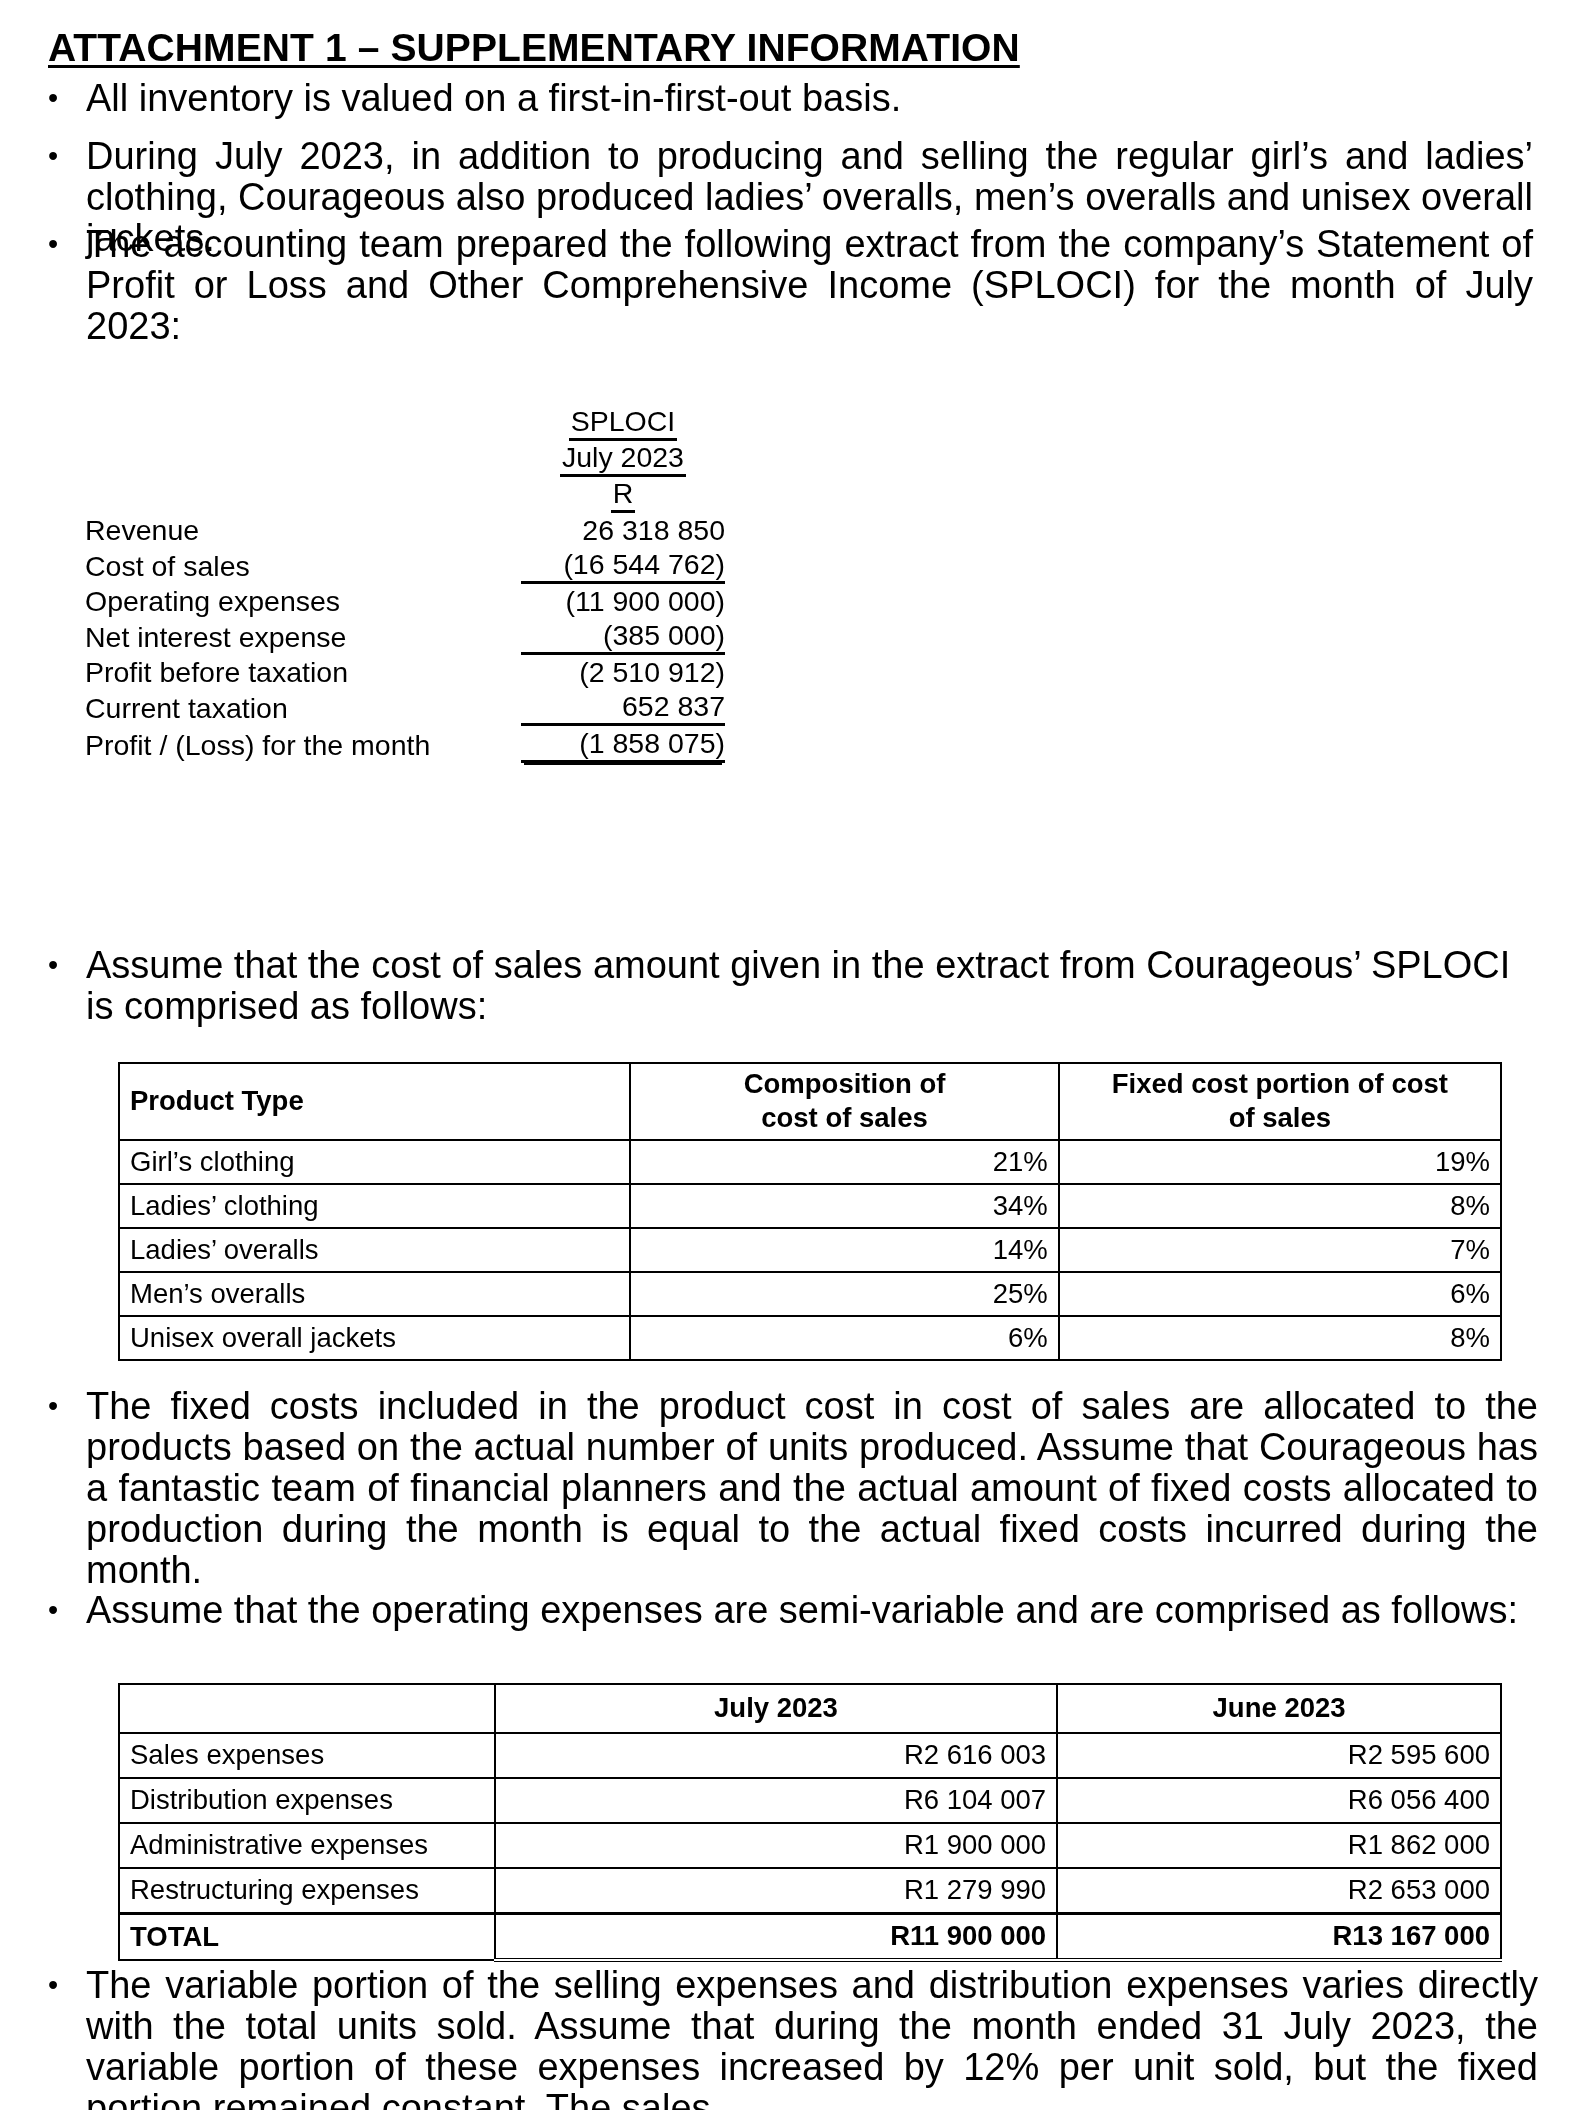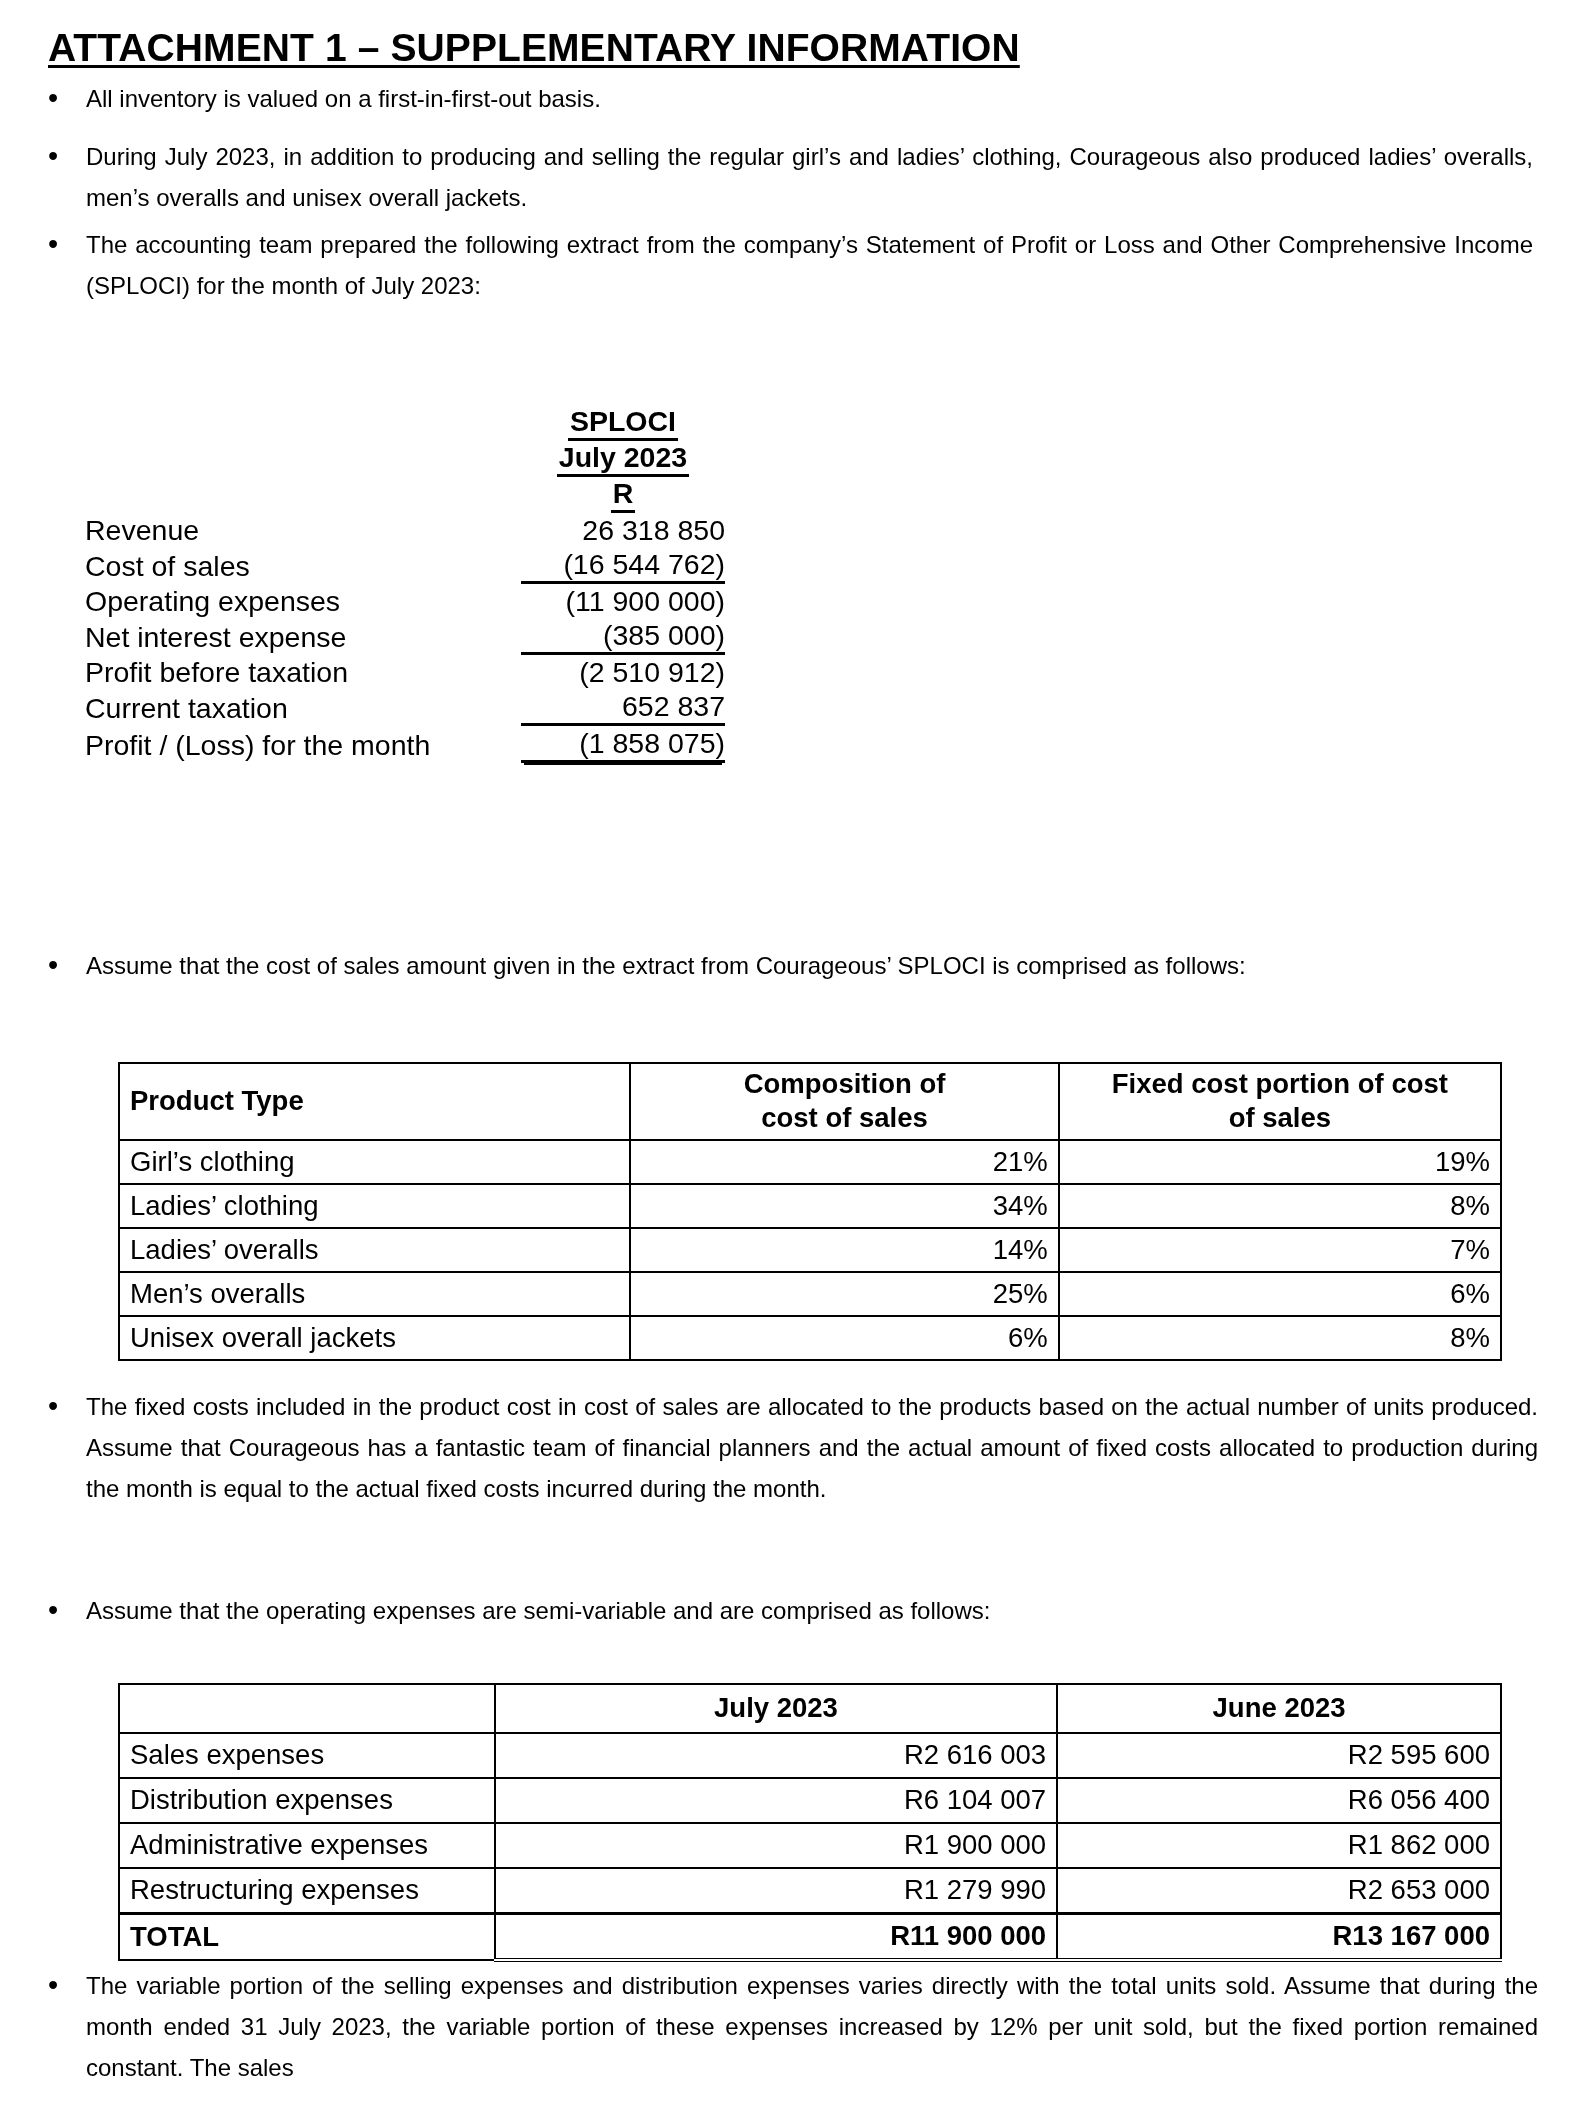--- a/index.html
+++ b/index.html
@@ -49,21 +49,21 @@
     left: 0;
     top: 0;
     width: 38px;
     font-size: 29px;
     line-height: 41px;
     text-align: left;
   }
   .bullet .btext {
     display: block;
     margin-left: 38px;
-    font-size: 24px;
+    font-size: 38px;
     line-height: 41px;
   }
   .justify .btext { text-align: justify; }
 
   
   .sploci {
     position: absolute;
     left: 85px;
     top: 405px;
     width: 640px;
@@ -78,21 +78,21 @@
     height: 34px;
     vertical-align: bottom;
     font-size: 28.5px;
     line-height: 34px;
     white-space: nowrap;
   }
   .sploci td.lbl { text-align: left; padding-left: 0; }
   .sploci td.num { text-align: right; padding-right: 0px; }
   .sploci td.hdr {
     text-align: center;
-    font-weight: bold;
+    font-weight: normal;
     height: 32px;
     line-height: 32px;
   }
   .sploci .hdr span {
     display: inline-block;
     border-bottom: 3px solid #000;
     padding: 0 2px 1px 2px;
   }
   .rule-single { border-bottom: 3px solid #000 !important; }
   .rule-double {

